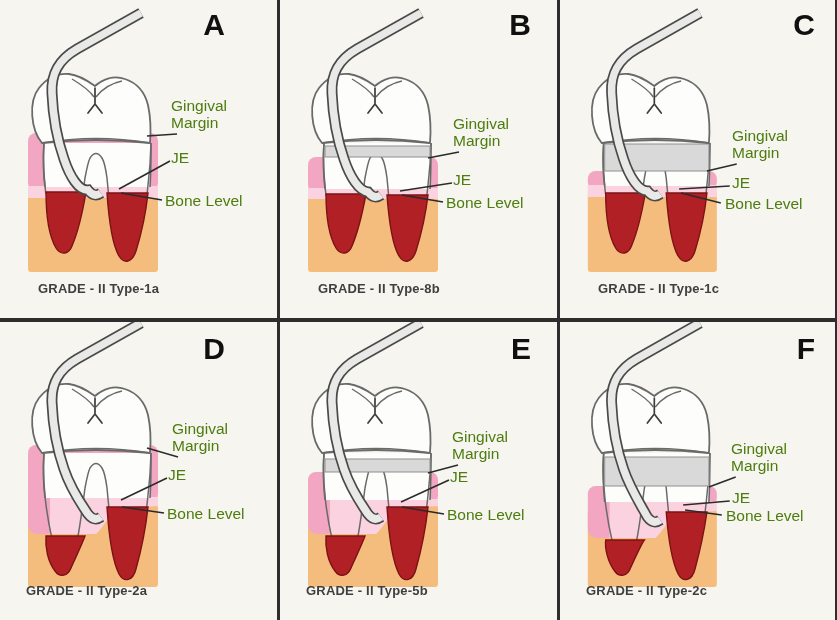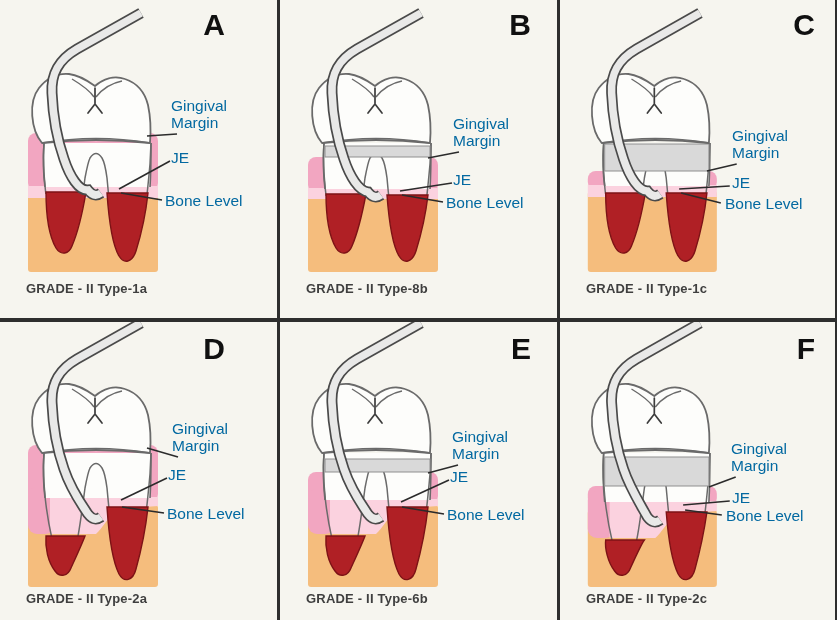--- a/index.html
+++ b/index.html
@@ -30,31 +30,31 @@
     position:absolute;
     font-size:30px;font-weight:800;color:#101010;
     top:8px;
   }
   .row2 .letter{top:10px;}
   .col0 .letter{right:52px;}
   .col1 .letter{right:26px;}
   .col2 .letter{right:20px;}
   .lbl{
     position:absolute;
-    font-size:15.5px;line-height:1.12;color:#0369a1;
+    font-size:15.5px;line-height:1.12;color:#4d7c0f;
     white-space:nowrap;
   }
   .lbl.gm{width:82px;white-space:normal;}
   .caption{
     position:absolute;left:26px;
     font-size:13px;font-weight:700;color:#3f3f3f;
     letter-spacing:.2px;white-space:nowrap;
   }
-  .row1 .caption{bottom:22px;}
-  .row2 .caption{bottom:14px;}
+  .row1 .caption{bottom:22px;margin-left:12px;}
+  .row2 .caption{bottom:22px;}
 </style>
 </head>
 <body>
 
 <div id="figure">
 
   <div class="panel row1 col0">
     <svg class="art" viewBox="0 0 277 318" preserveAspectRatio="none">
         <g>
           <rect x="28" y="191" width="130" height="81" rx="3" fill="#f5bd7d"></rect>
@@ -274,21 +274,21 @@
         <g stroke="#2b2b2b" stroke-width="1.6">
           <line x1="178" y1="155" x2="148" y2="163"></line>
           <line x1="169" y1="170" x2="121" y2="192"></line>
           <line x1="164" y1="204" x2="122" y2="197"></line>
         </g>
       </svg>
     <div class="letter">E</div>
     <div class="lbl gm" style="left: 172px; top: 106px;">Gingival Margin</div>
     <div class="lbl je" style="left: 170px; top: 146px;">JE</div>
     <div class="lbl bl" style="left: 167px; top: 184px;">Bone Level</div>
-    <div class="caption">GRADE - II Type-6b</div>
+    <div class="caption">GRADE - II Type-5b</div>
   </div>
 
   <div class="panel row2 col2">
     <svg class="art" viewBox="0 12 277 298" preserveAspectRatio="none">
         <g>
           <rect x="28" y="200" width="130" height="77" rx="3" fill="#f5bd7d"></rect>
         </g>
         <g>
           <rect x="28" y="176" width="130" height="20" rx="8" fill="#f2a6c1"></rect>
           <rect x="28" y="181" width="27" height="47" rx="9" fill="#f2a6c1"></rect>

